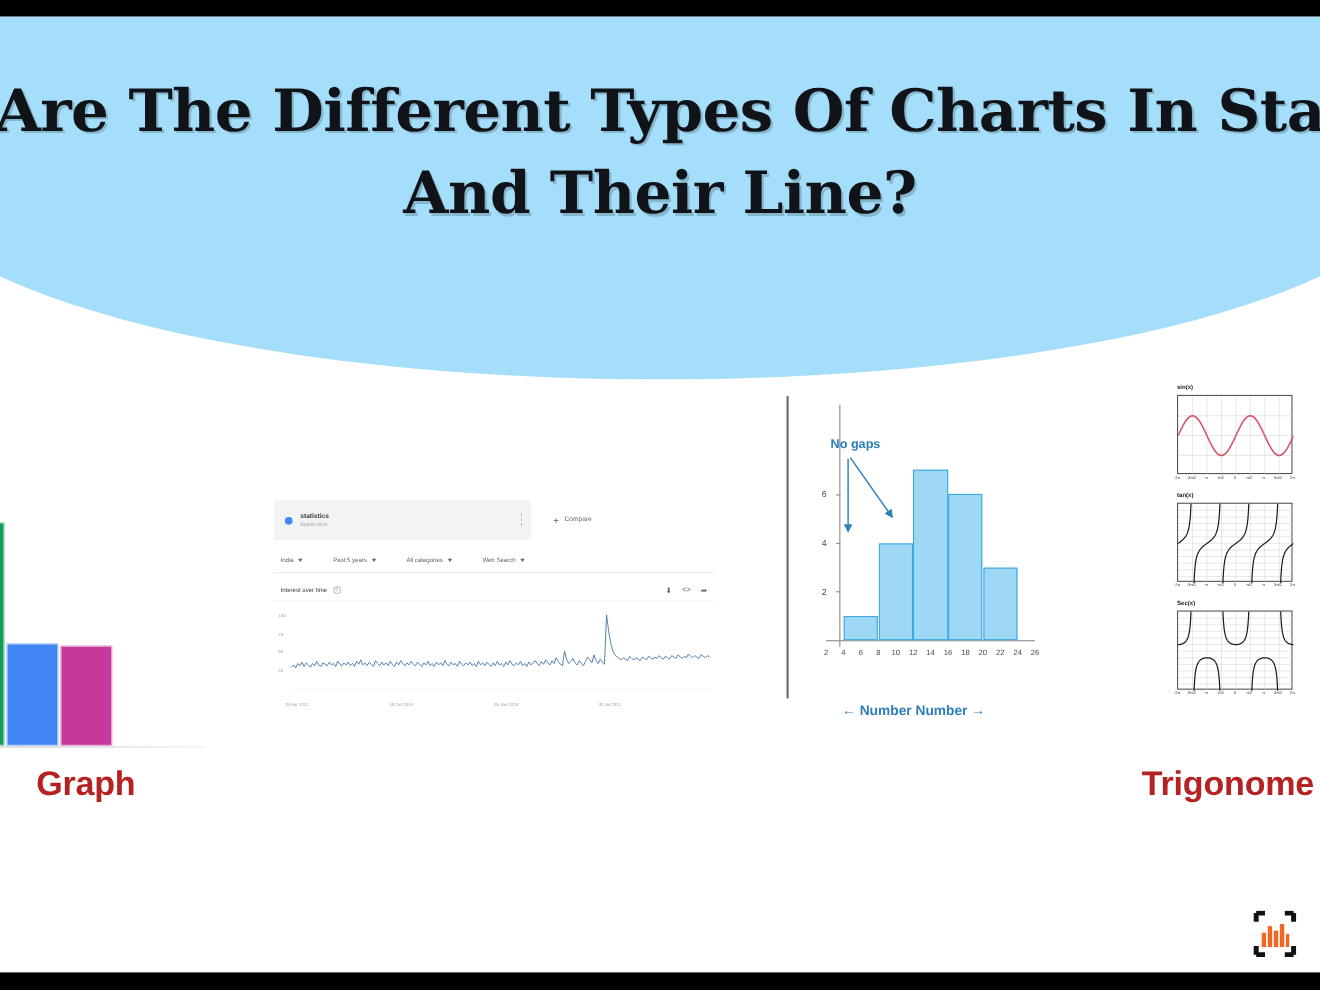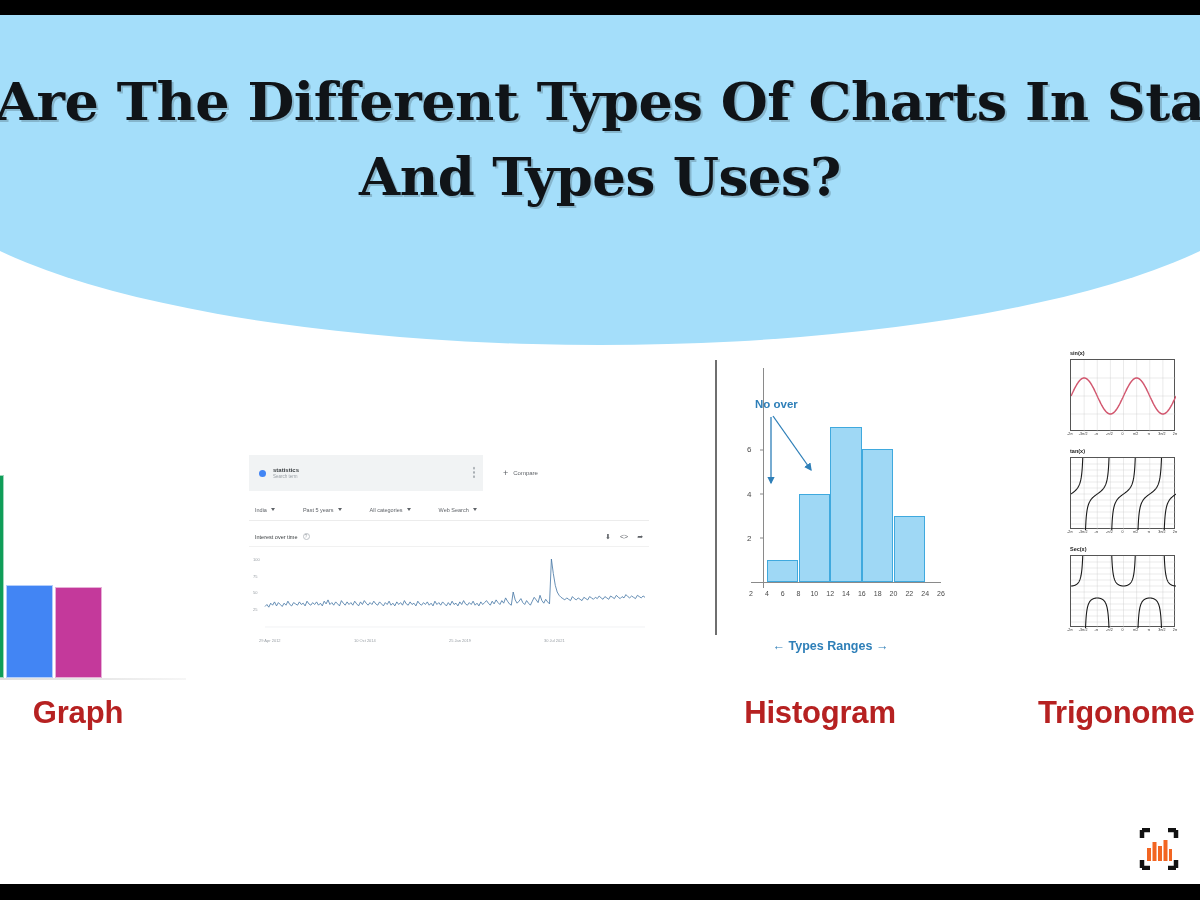--- a/index.html
+++ b/index.html
@@ -283,21 +283,21 @@
 <div id="page">
 
   <div class="bar-top"></div>
   <div class="bar-bottom"></div>
 
   <div class="banner-wrap">
     <div class="banner-shape"></div>
   </div>
   <div class="banner-text">
     <div class="title-line title-line-1">Are The Different Types Of Charts In Sta</div>
-    <div class="title-line title-line-2">And Types Uses?</div>
+    <div class="title-line title-line-2">And Their Line?</div>
   </div>
 
   <div class="gallery">
 
     <div class="panel p1">
       <div class="bargraph">
         <div class="bg-baseline"></div>
         <div id="bg-bars">
             <div class="bg-bar" style="left: 29px; width: 47px; height: 202.727px; background: rgb(15, 157, 88);"></div>
             <div class="bg-bar" style="left: 78px; width: 47px; height: 93.2545px; background: rgb(66, 133, 244);"></div>
@@ -401,37 +401,36 @@
             <div class="hist-xtick" style="left: 79.3333px;">10</div>
             <div class="hist-xtick" style="left: 95.1667px;">12</div>
             <div class="hist-xtick" style="left: 111px;">14</div>
             <div class="hist-xtick" style="left: 126.833px;">16</div>
             <div class="hist-xtick" style="left: 142.667px;">18</div>
             <div class="hist-xtick" style="left: 158.5px;">20</div>
             <div class="hist-xtick" style="left: 174.333px;">22</div>
             <div class="hist-xtick" style="left: 190.167px;">24</div>
             <div class="hist-xtick" style="left: 206px;">26</div>
           </div>
-        <div class="hist-nogaps">No over</div>
+        <div class="hist-nogaps">No gaps</div>
         <svg class="hist-arrows" width="200" height="275" style="position:absolute;left:0;top:0;pointer-events:none;">
           <defs>
             <marker id="ah" markerWidth="7" markerHeight="7" refX="5" refY="3" orient="auto">
               <path d="M0,0 L6,3 L0,6 z" fill="#2E7FB8"></path>
             </marker>
           </defs>
           <path d="M36,57 L36,123" stroke="#2E7FB8" stroke-width="1.3" fill="none" marker-end="url(#ah)"></path>
           <path d="M38,56 L76,110" stroke="#2E7FB8" stroke-width="1.3" fill="none" marker-end="url(#ah)"></path>
         </svg>
       </div>
       <div class="hist-xaxis-label" style="left:33px;bottom:92px;">
         <span>←</span>
-        <span>Types Ranges</span>
+        <span>Number Number</span>
         <span>→</span>
       </div>
-      <div class="panel-caption" style="top:350px;">Histogram</div>
     </div>
 
     <div class="panel p4">
       <div class="trig-stack">
 
         <div class="trig-item">
           <div class="trig-label">sin(x)</div>
           <div class="trig-plot">
             <svg id="trig-sin" width="105" height="72">
                 <line x1="13.125" x2="13.125" y1="0" y2="72" stroke="#c9c9c9" stroke-width="0.4"></line>

